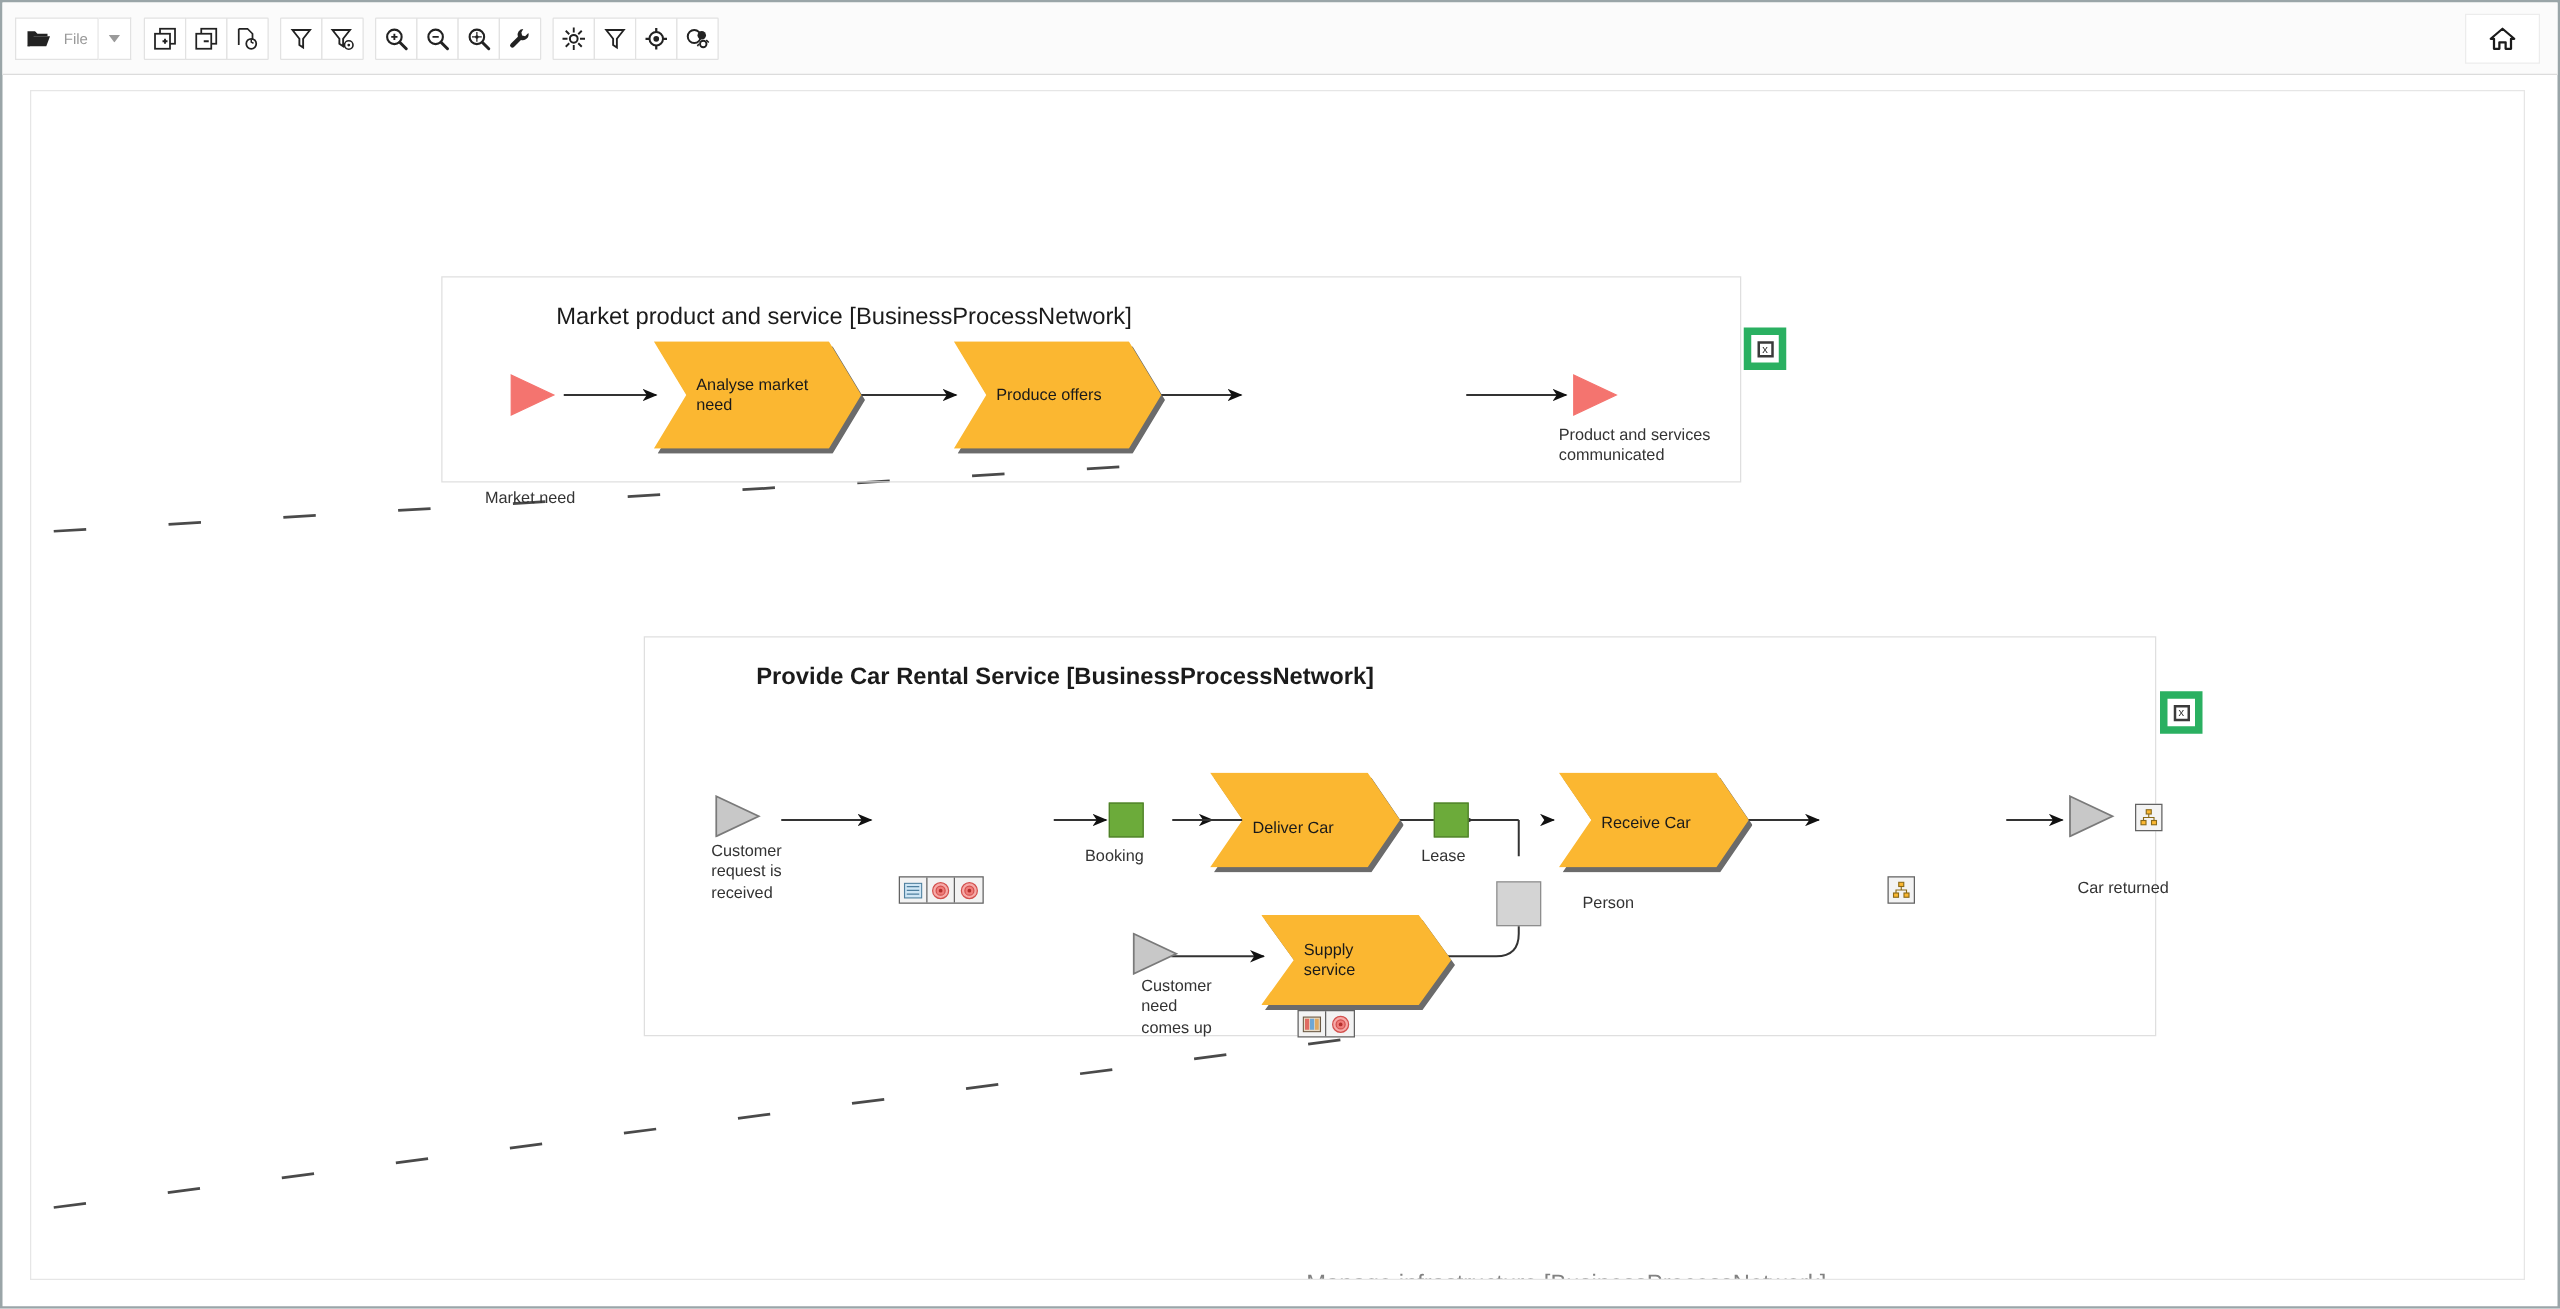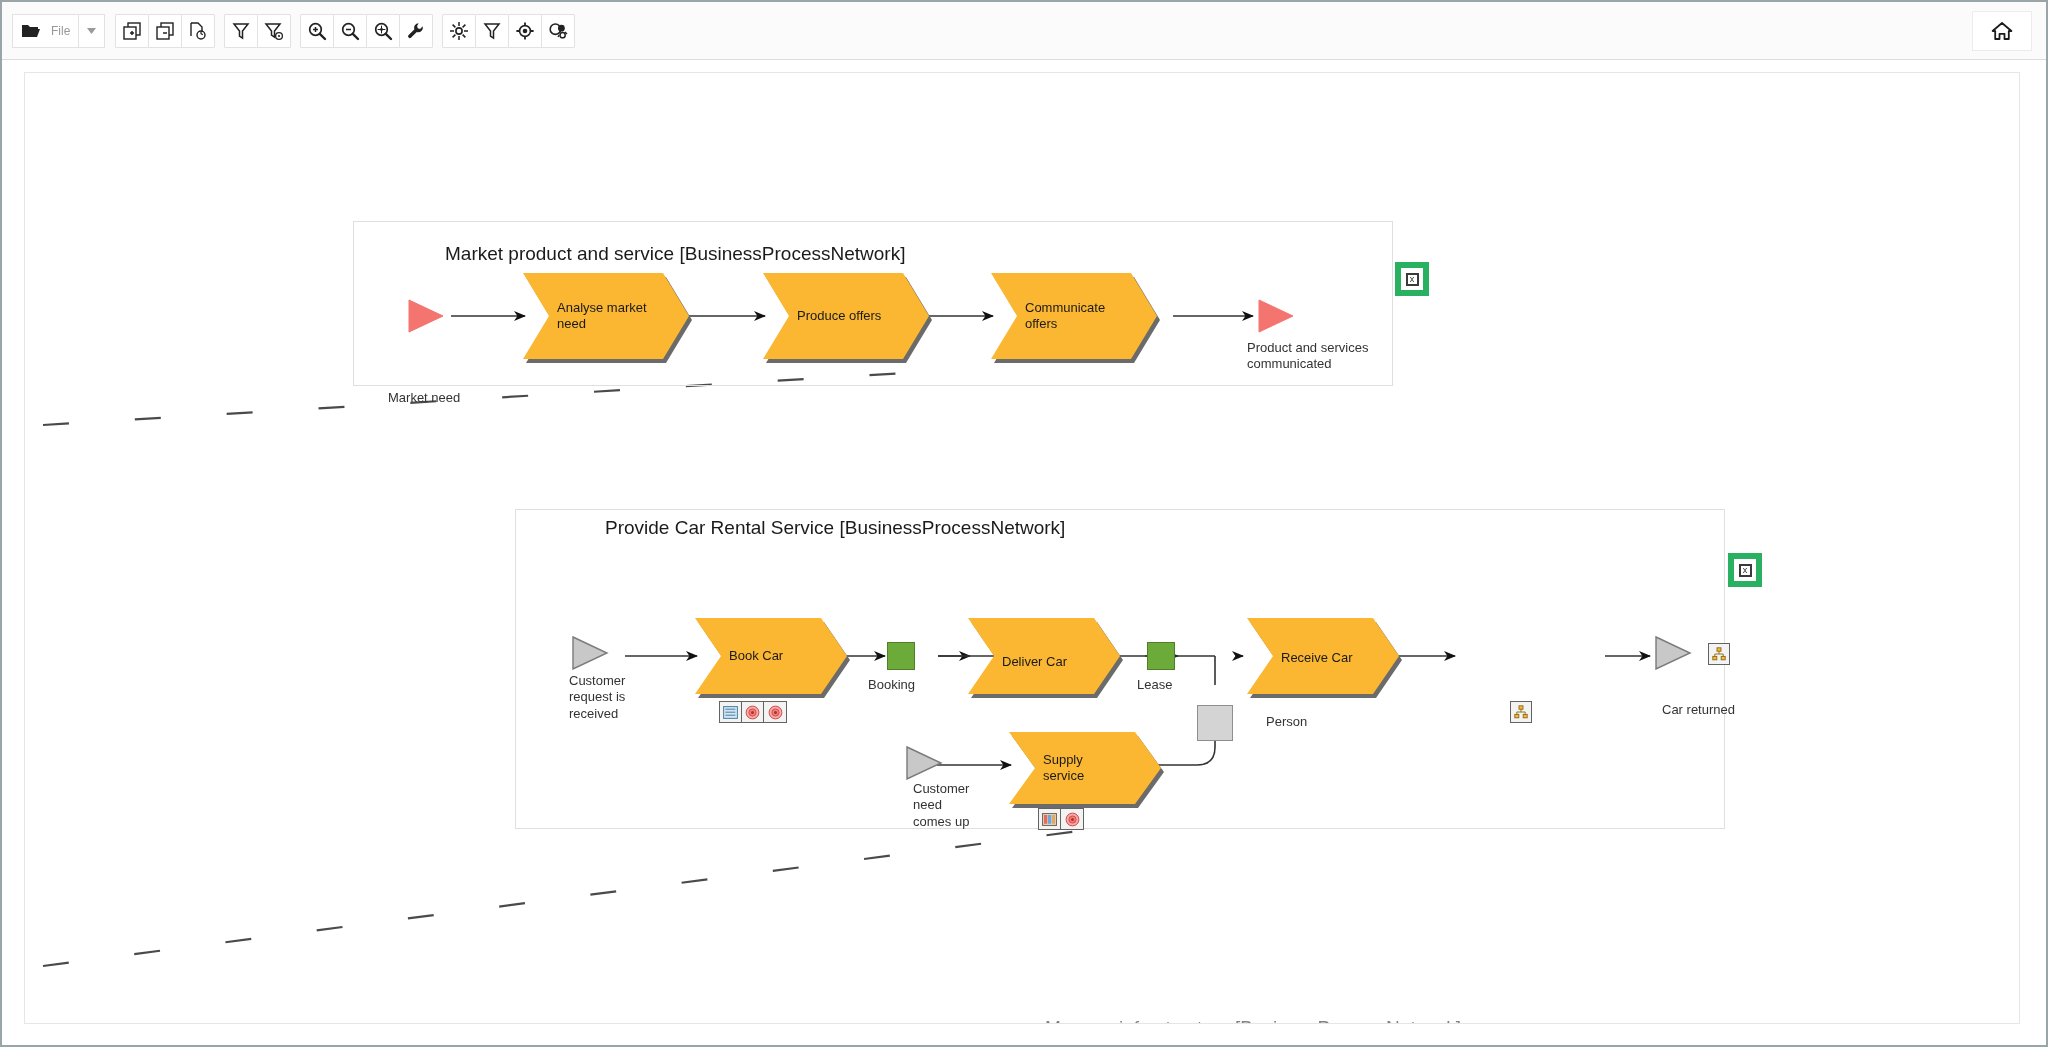--- a/index.html
+++ b/index.html
@@ -381,59 +381,48 @@
       <div class="chev-label" style="white-space:pre-line;">Analyse market
 need</div>
     </div>
 
     <div class="node" style="left:738px; top:200px; width:166px; height:86px;">
       <div class="chev-shadow" style="left:3px; top:4px; width:166px; height:86px;"></div>
       <div class="chevron" style="position:absolute; left:0; top:0; width:166px; height:86px;"></div>
       <div class="chev-label" style="white-space:pre-line;">Produce offers</div>
     </div>
 
-    <div class="node" style="left:966px; top:200px; width:166px; height:86px;">
-      <div class="chev-shadow" style="left:3px; top:4px; width:166px; height:86px;"></div>
-      <div class="chevron" style="position:absolute; left:0; top:0; width:166px; height:86px;"></div>
-      <div class="chev-label" style="white-space:pre-line;">Communicate
-offers</div>
-    </div>
 
     <div class="node" style="left:1232px; top:226px;">
       <svg width="40" height="34" viewBox="0 0 40 34">
         <path d="M2 1 L36 17 L2 33 z" fill="#f4746f" stroke="#f4746f" stroke-width="1"></path>
       </svg>
     </div>
     <div class="evt-label" style="left:1222px; top:267px; text-align:left;">Product and services
 communicated</div>
 
-    <div class="dgm-title" style="left:580px; top:444px; width:1000px;">Provide Car Rental Service [BusinessProcessNetwork]</div>
+    <div class="dgm-title" style="left:580px; top:458px; width:1000px;font-weight:bold;">Provide Car Rental Service [BusinessProcessNetwork]</div>
 
     <div class="dgm-frame" style="left:490px; top:436px; width:1210px; height:320px;"></div>
 
     <div class="close-hl" style="left:1703px; top:480px;">
       <div class="close-inner">
         <div class="close-box">x</div>
       </div>
     </div>
 
     <div class="node" style="left:546px; top:563px;">
       <svg width="40" height="34" viewBox="0 0 40 34">
         <path d="M2 1 L36 17 L2 33 z" fill="#c8c8c8" stroke="#7a7a7a" stroke-width="1.4"></path>
       </svg>
     </div>
     <div class="evt-label" style="left:544px; top:600px;">Customer
 request is
 received</div>
 
-    <div class="node" style="left:670px; top:545px; width:152px; height:76px;">
-      <div class="chev-shadow" style="left:3px; top:4px; width:152px; height:76px;"></div>
-      <div class="chevron" style="position:absolute; left:0; top:0; width:152px; height:76px;"></div>
-      <div class="chev-label" style="white-space:pre-line;">Book Car</div>
-    </div>
     <div class="badge-strip" style="left:694px; top:628px;">
       <div class="badge">
         <svg width="15" height="13" viewBox="0 0 15 13">
           <rect x="0.6" y="0.6" width="13.8" height="11.8" fill="#cfe6f5" stroke="#4e7f9e" stroke-width="1"></rect>
           <path d="M2.4 3.2h10M2.4 6.2h10M2.4 9.2h10" stroke="#4e7f9e" stroke-width="1"></path>
         </svg>
       </div>
       <div class="badge">
         <svg width="15" height="15" viewBox="0 0 15 15">
           <circle cx="7.5" cy="7.5" r="6.4" fill="#f7aaa8" stroke="#d2504d" stroke-width="1"></circle>

